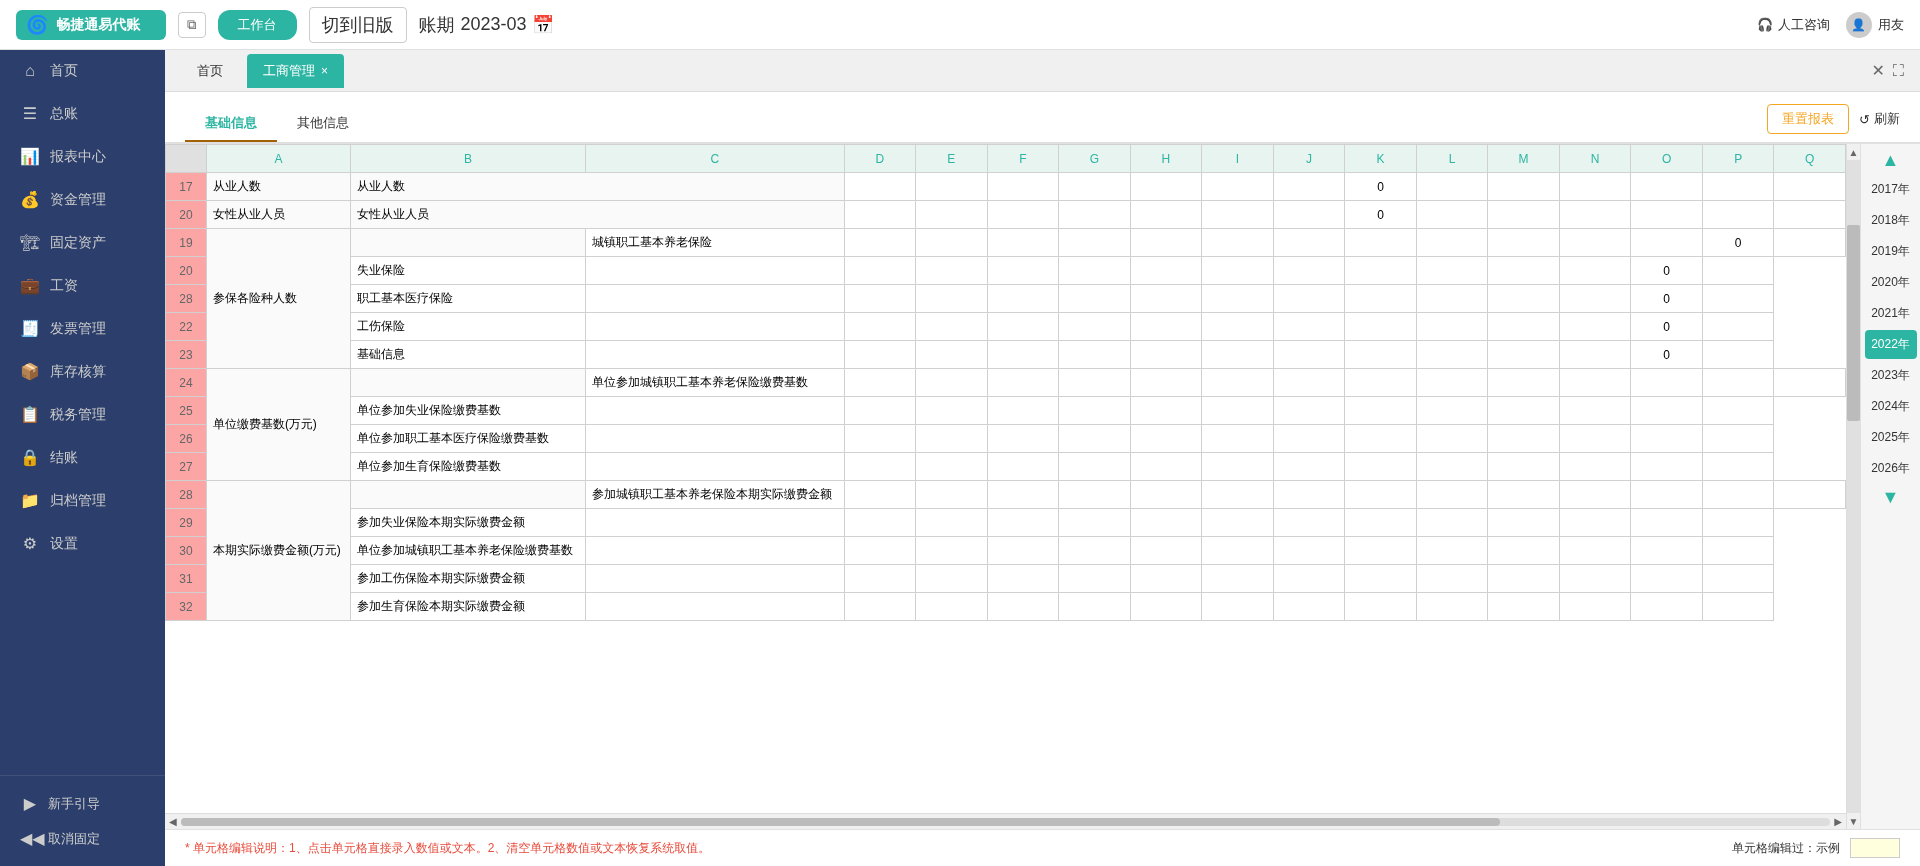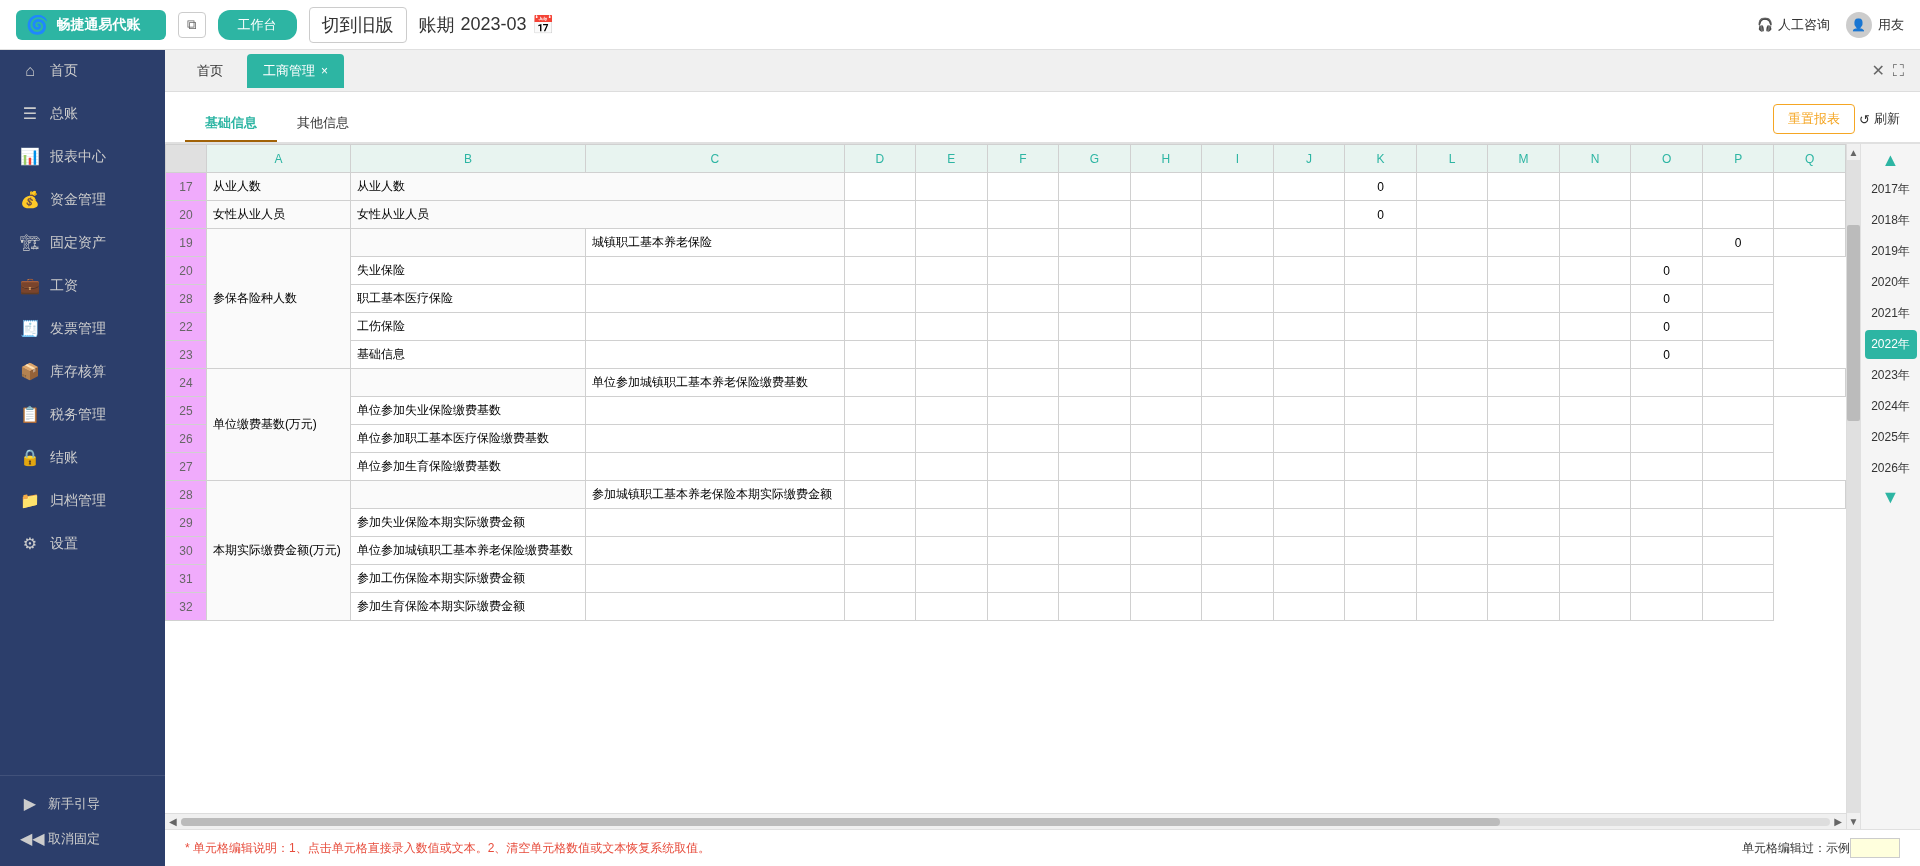--- a/index.html
+++ b/index.html
@@ -88,21 +88,21 @@
       display: flex; align-items: center; padding: 12px 20px 0;
       border-bottom: 2px solid #e0e0e0; background: #fff; flex-shrink: 0;
       justify-content: space-between;
     }
     .sub-tabs { display: flex; gap: 0; }
     .sub-tab {
       padding: 8px 20px; cursor: pointer; color: #333; font-size: 13px;
       border-bottom: 2px solid transparent; margin-bottom: -2px;
     }
     .sub-tab.active { color: #2db5a3; border-bottom: 2px solid #a16207; font-weight: bold; }
-    .sub-tab-actions { display: flex; gap: 4px; align-items: center; margin-bottom: 8px; }
+    .sub-tab-actions { display: flex; gap: 10px; align-items: center; margin-bottom: 8px; }
     .reset-btn {
       border: 1px solid #f5a623; color: #f5a623; background: #fff;
       border-radius: 4px; padding: 5px 14px; cursor: pointer; font-size: 13px;
     }
     .refresh-btn {
       border: none; background: none; color: #333; cursor: pointer;
       font-size: 13px; display: flex; align-items: center; gap: 4px;
     }
 
     
@@ -135,21 +135,21 @@
       height: 28px; overflow: hidden; text-overflow: ellipsis;
     }
     table.sheet thead th {
       background: #e8f4f0; color: #2db5a3; text-align: center;
       font-weight: normal; position: sticky; top: 0; z-index: 2;
     }
     table.sheet thead th.row-num-header {
       background: #e0e0e0; width: 40px; min-width: 40px;
     }
     table.sheet td.row-num {
-      background: #f0abfc; text-align: center; color: #666;
+      background: #fca5a5; text-align: center; color: #666;
       width: 40px; min-width: 40px;
     }
     table.sheet td.col-a { width: 130px; min-width: 130px; background: #fafafa; }
     table.sheet td.col-b { width: 150px; min-width: 150px; background: #fafafa; }
     table.sheet td.col-c { width: 230px; min-width: 230px; }
     table.sheet td { text-align: left; }
     table.sheet td.data-cell { text-align: center; width: 70px; min-width: 70px; }
     .merged-cell { text-align: center; vertical-align: middle; background: #fafafa; }
 
     
@@ -161,21 +161,21 @@
     .h-scroll-track { flex: 1; height: 8px; background: #ddd; border-radius: 4px; position: relative; }
     .h-scroll-thumb { width: 80%; height: 8px; background: #bbb; border-radius: 4px; }
 
     
     .bottom-bar {
       background: #fff; border-top: 1px solid #e0e0e0; padding: 8px 20px;
       display: flex; align-items: center; justify-content: space-between;
       flex-shrink: 0; font-size: 12px;
     }
     .bottom-note { color: #e74c3c; font-size: 12px; }
-    .bottom-right { display: flex; align-items: center; color: #333; }
+    .bottom-right { display: flex; align-items: center; gap: 10px; color: #333; }
     .example-cell {
       width: 50px; height: 20px; background: #ffd; border: 1px solid #ccc;
       display: inline-block; vertical-align: middle;
     }
 
     
     .v-scroll { width: 14px; background: #f0f0f0; border-left: 1px solid #ddd; display: flex; flex-direction: column; }
     .v-scroll-btn { height: 16px; display: flex; align-items: center; justify-content: center; cursor: pointer; color: #666; font-size: 10px; }
     .v-scroll-track { flex: 1; background: #e0e0e0; position: relative; }
     .v-scroll-thumb { width: 100%; height: 30%; background: #bbb; border-radius: 2px; position: absolute; top: 10%; }

